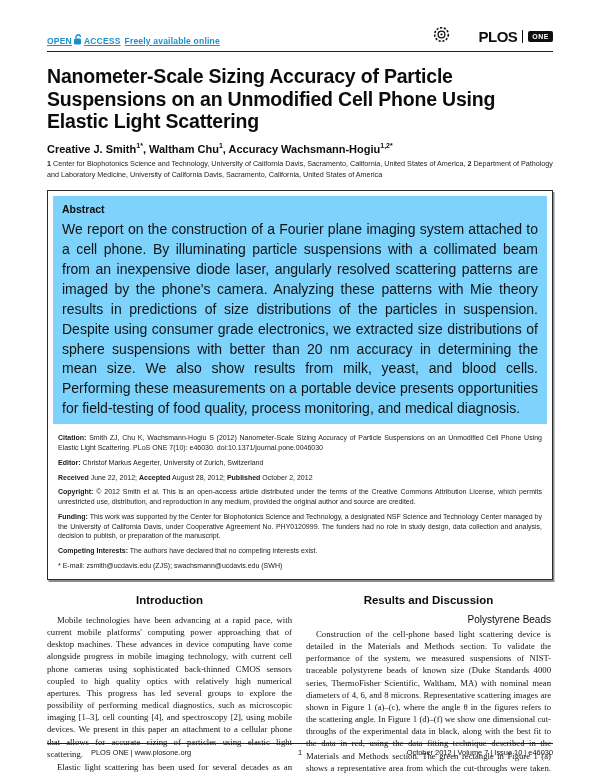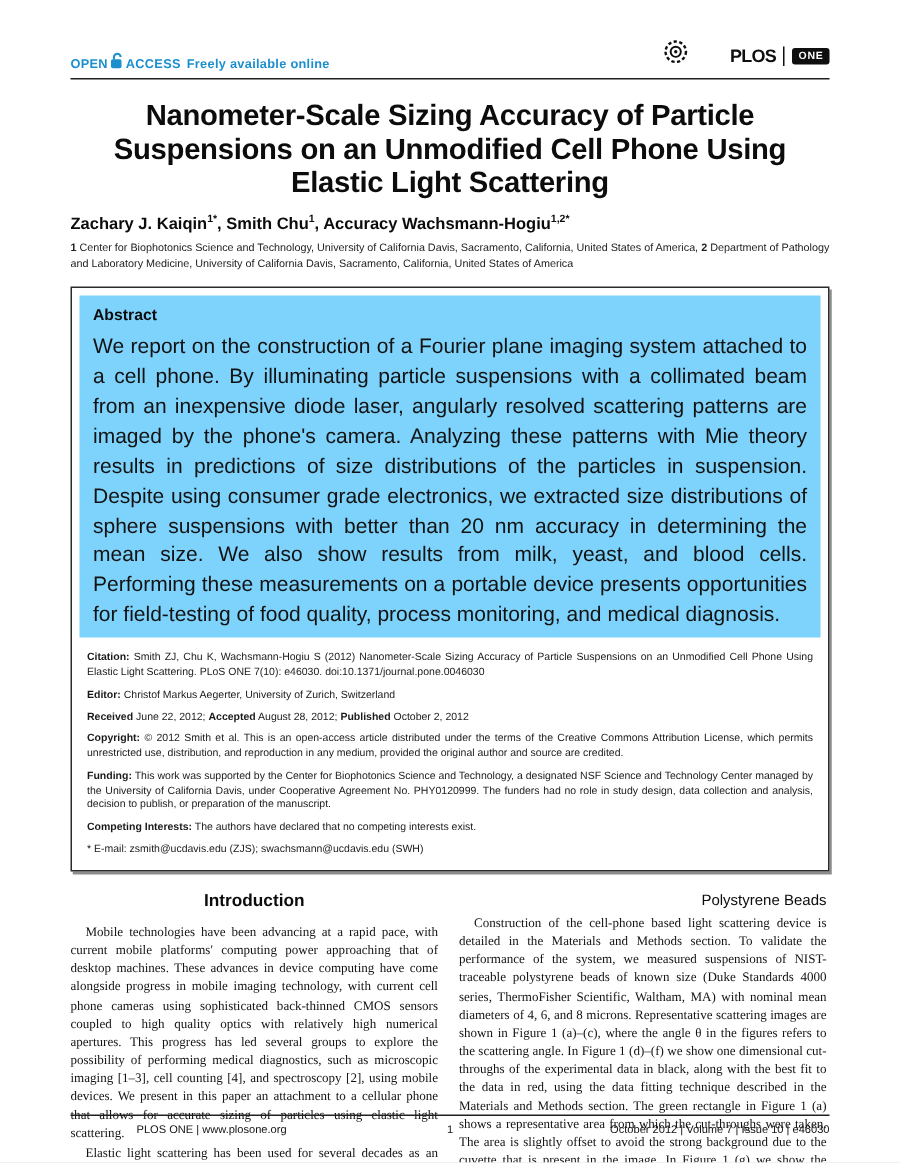--- a/index.html
+++ b/index.html
@@ -6,31 +6,31 @@
   html,body { background:#e8e8e8; }
   .page {
     width:600px; height:775px; margin:0 auto; background:#ffffff;
     position:relative; font-family:"Liberation Sans", sans-serif;
     color:#111; overflow:hidden;
   }
   .inner { padding:26px 47px 0 47px; }
 
   
   .topbar { display:flex; justify-content:space-between; align-items:flex-end; }
-  .oa-line { display:flex; align-items:center; gap:0; color:#1b8fce; font-weight:bold; font-size:8.5px; letter-spacing:.2px; }
+  .oa-line { display:flex; align-items:center; gap:0; color:#1b8fce; font-weight:bold; font-size:8.5px; letter-spacing:.2px;text-decoration:underline; }
   .oa-lock { display:inline-block; margin:0 1px; }
   .plos-logo { display:flex; align-items:center; gap:2px; }
   .plos-gear { margin-right:2px; }
-  .plos-word { font-size:12px; font-weight:bold; letter-spacing:-0.5px; color:#0f0f0f;padding-left:24px; }
+  .plos-word { font-size:15px; font-weight:bold; letter-spacing:-0.5px; color:#0f0f0f;padding-left:24px; }
   .plos-sep { width:1px; height:13px; background:#0f0f0f; margin:0 3px; }
   .plos-one-box { background:#0f0f0f; color:#fff; font-size:7px; font-weight:bold; padding:2px 4px; border-radius:2px; letter-spacing:.5px; }
   .top-rule { border:none; border-top:1.6px solid #231f20; margin-top:4px; }
 
   
-  .title { margin-top:13px; font-size:19.5px; line-height:1.16; font-weight:bold; letter-spacing:-0.2px; color:#0c0c0c;text-align:center; }
+  .title { margin-top:13px; font-size:19.5px; line-height:1.16; font-weight:bold; letter-spacing:-0.2px; color:#0c0c0c; }
   .authors { margin-top:9px; font-size:11px; font-weight:bold; color:#0c0c0c; }
   .authors sup { font-size:7px; font-weight:bold; }
   .affils { margin-top:5px; font-size:7.2px; line-height:1.45; color:#222; }
   .affils b { font-size:7.2px; }
 
   
   .meta-box {
     margin-top:10px; border:1.2px solid #2b2b2b; background:#fff;
     box-shadow:1.5px 2px 0 rgba(0,0,0,.45);
     padding:5px;
@@ -89,21 +89,21 @@
         <span class="plos-word">PLOS</span>
         <span class="plos-sep"></span>
         <span class="plos-one-box">ONE</span>
       </div>
     </div>
     <hr class="top-rule">
 
     <div class="title">Nanometer-Scale Sizing Accuracy of Particle Suspensions on an Unmodified Cell Phone Using Elastic Light Scattering</div>
 
     <div class="authors">
-      <span>Zachary J. Kaiqin</span><sup>1*</sup><span>, Smith Chu</span><sup>1</sup><span>, Accuracy Wachsmann-Hogiu</span><sup>1,2*</sup>
+      <span>Creative J. Smith</span><sup>1*</sup><span>, Waltham Chu</span><sup>1</sup><span>, Accuracy Wachsmann-Hogiu</span><sup>1,2*</sup>
     </div>
 
     <div class="affils">
       <b>1</b><span> Center for Biophotonics Science and Technology, University of California Davis, Sacramento, California, United States of America, </span><b>2</b><span> Department of Pathology and Laboratory Medicine, University of California Davis, Sacramento, California, United States of America</span>
     </div>
 
     <div class="meta-box">
       <div class="abstract-panel">
         <div class="abstract-head">Abstract</div>
         <div class="abstract-text">We report on the construction of a Fourier plane imaging system attached to a cell phone. By illuminating particle suspensions with a collimated beam from an inexpensive diode laser, angularly resolved scattering patterns are imaged by the phone's camera. Analyzing these patterns with Mie theory results in predictions of size distributions of the particles in suspension. Despite using consumer grade electronics, we extracted size distributions of sphere suspensions with better than 20 nm accuracy in determining the mean size. We also show results from milk, yeast, and blood cells. Performing these measurements on a portable device presents opportunities for field-testing of food quality, process monitoring, and medical diagnosis.</div>
@@ -119,20 +119,21 @@
       </div>
     </div>
 
     <div class="columns">
       <div class="col">
         <div class="sec-head">Introduction</div>
         <p class="body-par indent">Mobile technologies have been advancing at a rapid pace, with current mobile platforms' computing power approaching that of desktop machines. These advances in device computing have come alongside progress in mobile imaging technology, with current cell phone cameras using sophisticated back-thinned CMOS sensors coupled to high quality optics with relatively high numerical apertures. This progress has led several groups to explore the possibility of performing medical diagnostics, such as microscopic imaging [1–3], cell counting [4], and spectroscopy [2], using mobile devices. We present in this paper an attachment to a cellular phone that allows for accurate sizing of particles using elastic light scattering.</p>
         <p class="body-par indent">Elastic light scattering has been used for several decades as an important research tool in physical sciences, medicine, and process control. In particular, light scattering has seen significant interest as a noninvasive optical tool to characterize morphological parameters of biological samples, including morphology of red blood cells [5], alterations in mitochondrial morphologies [6,7], detection of cancers [8] and precancerous changes [9], as well as nanoscale alterations due to the field effect of cancer [10]. Advantages of scatter-based sizing over image-based sizing are ease of use and sizing accuracies well below the diffraction limit for imaging. Both of these advantages make the development of a portable particle sizer an attractive proposition.</p>
       </div>
       <div class="col">
+        <div class="sec-head">Results and Discussion</div>
         <div class="sub-head">Polystyrene Beads</div>
         <p class="body-par indent">Construction of the cell-phone based light scattering device is detailed in the Materials and Methods section. To validate the performance of the system, we measured suspensions of NIST-traceable polystyrene beads of known size (Duke Standards 4000 series, ThermoFisher Scientific, Waltham, MA) with nominal mean diameters of 4, 6, and 8 microns. Representative scattering images are shown in Figure 1 (a)–(c), where the angle θ in the figures refers to the scattering angle. In Figure 1 (d)–(f) we show one dimensional cut-throughs of the experimental data in black, along with the best fit to the data in red, using the data fitting technique described in the Materials and Methods section. The green rectangle in Figure 1 (a) shows a representative area from which the cut-throughs were taken. The area is slightly offset to avoid the strong background due to the cuvette that is present in the image. In Figure 1 (g) we show the recovered particle size distributions from the experimental data for each of the three bead suspensions in red. Alongside these predictions we plot the expected size distribution as provided by the bead manufacturer in black. We repeated the size prediction 10 times, using different regions within an image and using multiple images, with the average particle size distribution predictions shown in Table 1. In all cases the predicted mean diameters agree with the expected means to within 16 nm, with an average error across the three populations of 8 nm. The precision of the measurements of the means ranged from 4 to 8 nm, showcasing the quality of the data and stability of the fits. We underscore here that the nanometer</p>
       </div>
     </div>
   </div>
 
   <div class="footer">
     <hr class="footer-rule">
     <div class="footer-row">
       <span class="footer-page">1</span>

